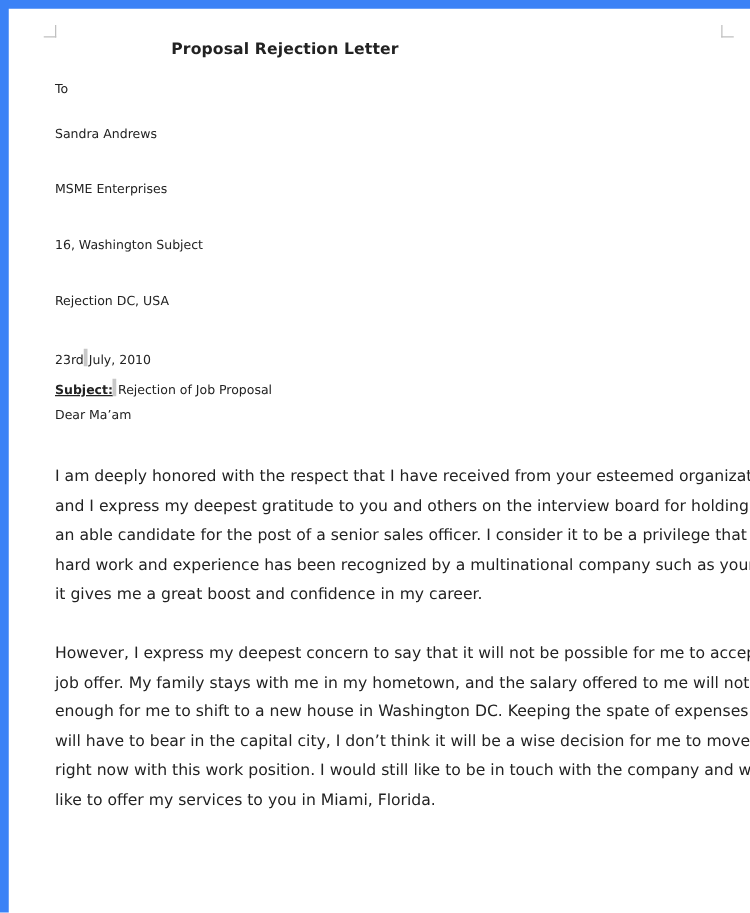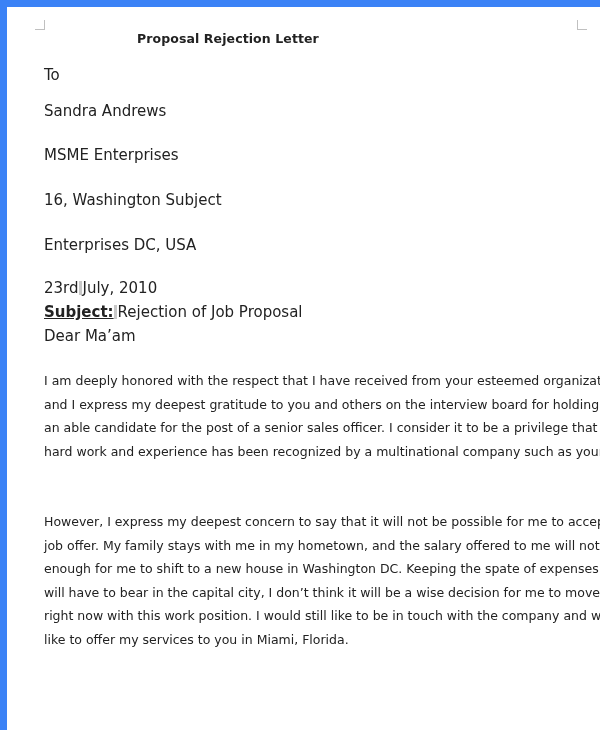--- a/index.html
+++ b/index.html
@@ -43,21 +43,21 @@
       left: 130px;
       top: 24px;
       font-size: 12.5px;
       font-weight: bold;
       color: #222;
       letter-spacing: 0.1px;
     }
     .line {
       position: absolute;
       left: 37px;
-      font-size: 15px;
+      font-size: 10px;
       color: #222;
       white-space: nowrap;
     }
     .cursor-mark {
       display: inline-block;
       width: 3px;
       height: 14px;
       background: #c8c8c8;
       vertical-align: -2px;
       margin: 0 1px 0 0;
@@ -86,37 +86,38 @@
 <div class="page">
   <div class="corner corner-tl"></div>
   <div class="corner corner-tr"></div>
 
   <div class="title">Proposal Rejection Letter</div>
 
   <div class="line" style="top:59px">To</div>
   <div class="line" style="top:95px">Sandra Andrews</div>
   <div class="line" style="top:139px">MSME Enterprises</div>
   <div class="line" style="top:184px">16, Washington Subject</div>
-  <div class="line" style="top:229px">Enterprises DC, USA</div>
+  <div class="line" style="top:229px">Rejection DC, USA</div>
 
   <div class="line" style="top:272px">
     <span>23rd</span><span class="cursor-mark"></span><span>July, 2010</span>
   </div>
 
   <div class="line" style="top:296px">
     <span class="subject-label">Subject:</span><span class="cursor-mark"></span><span>Rejection of Job Proposal</span>
   </div>
 
   <div class="line" style="top:320px">Dear Ma’am</div>
 
   <div class="para" style="top:362px">
     <span class="para-line">I am deeply honored with the respect that I have received from your esteemed organization,</span>
     <span class="para-line">and I express my deepest gratitude to you and others on the interview board for holding me as</span>
     <span class="para-line">an able candidate for the post of a senior sales officer. I consider it to be a privilege that my</span>
     <span class="para-line">hard work and experience has been recognized by a multinational company such as yours, and</span>
+    <span class="para-line">it gives me a great boost and confidence in my career.</span>
   </div>
 
   <div class="para" style="top:503px">
     <span class="para-line">However, I express my deepest concern to say that it will not be possible for me to accept this</span>
     <span class="para-line">job offer. My family stays with me in my hometown, and the salary offered to me will not be</span>
     <span class="para-line">enough for me to shift to a new house in Washington DC. Keeping the spate of expenses that I</span>
     <span class="para-line">will have to bear in the capital city, I don’t think it will be a wise decision for me to move in</span>
     <span class="para-line">right now with this work position. I would still like to be in touch with the company and would</span>
     <span class="para-line">like to offer my services to you in Miami, Florida.</span>
   </div>

